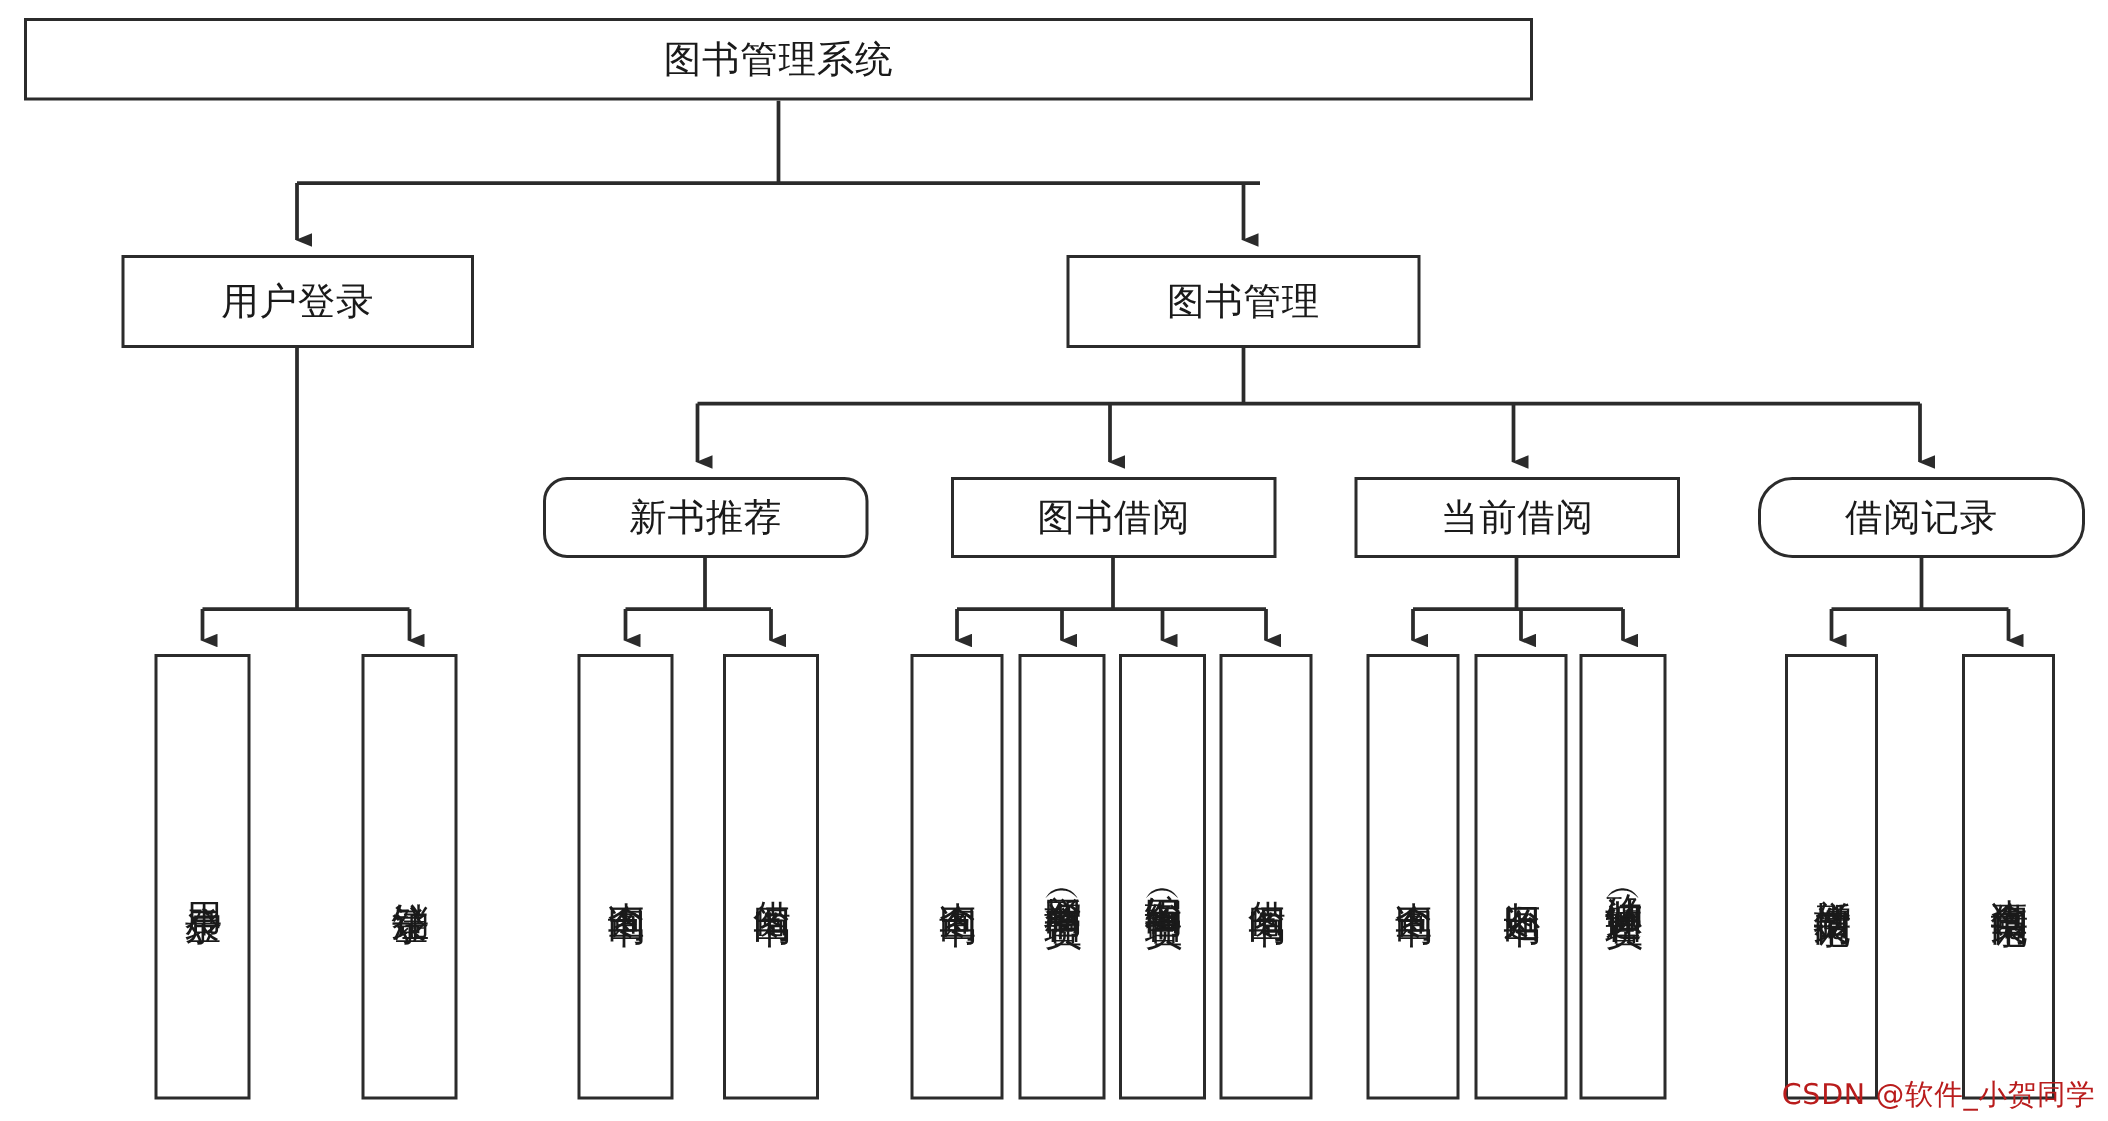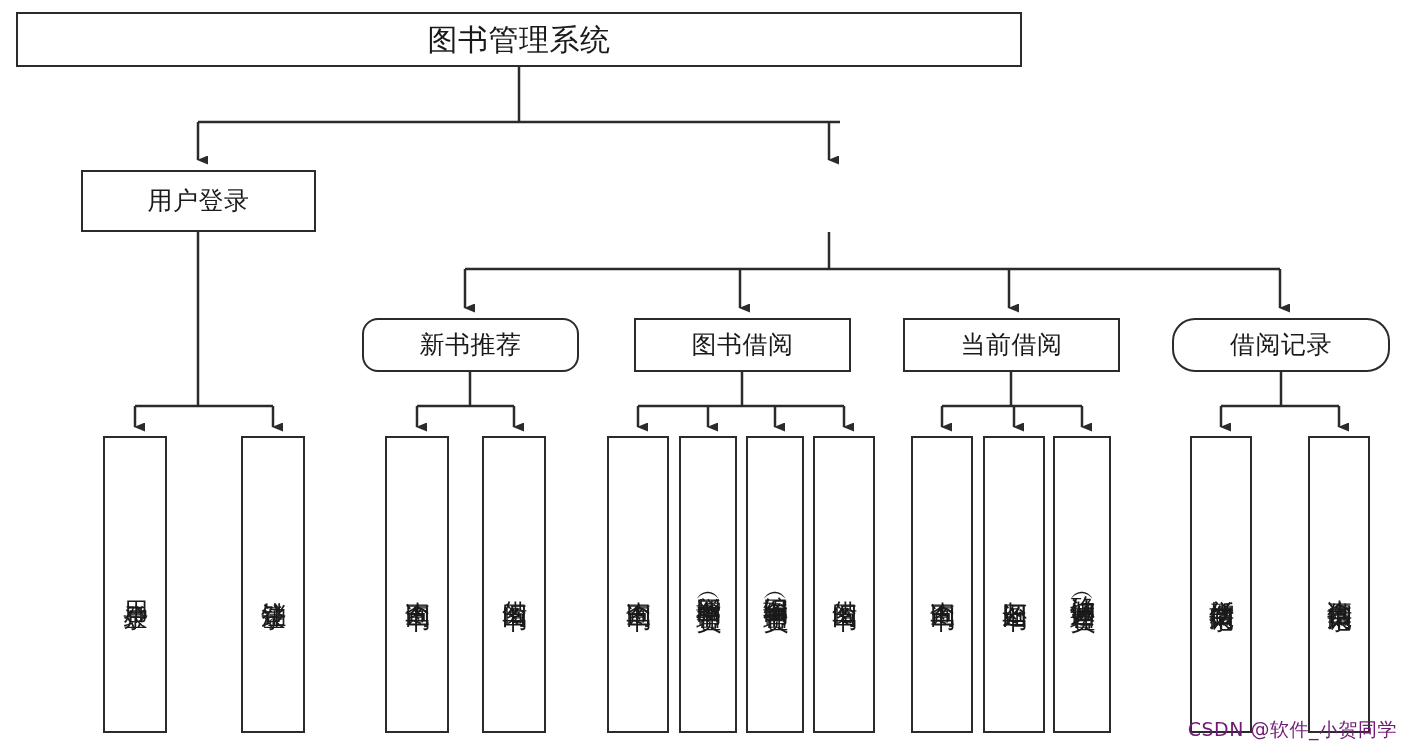--- a/index.html
+++ b/index.html
@@ -39,41 +39,41 @@
     display: block;
     text-align: center;
     line-height: 1.18;
     letter-spacing: 0.5px;
   }
   .node.horizontal .node-label {
     font-size: 25px;
     white-space: nowrap;
   }
   .node.root .node-label {
-    font-size: 30px;
+    font-size: 25px;
   }
   .node.leaf {
     border-width: 2.5px;
     padding: 4px 0;
     align-items: center;
   }
   .node.leaf .node-label {
     writing-mode: vertical-rl;
     text-orientation: upright;
     font-size: 25px;
     line-height: 1.05;
     letter-spacing: 2px;
     max-height: 100%;
   }
   .watermark {
     position: absolute;
     right: 8px;
     bottom: 4px;
     font-size: 19px;
-    color: #701a75;
+    color: #b91c1c;
     white-space: nowrap;
     letter-spacing: 0.5px;
   }
 </style>
 </head>
 <body>
 
 <div id="canvas">
 
   <svg class="edges" viewBox="0 0 1405 747" xmlns="http://www.w3.org/2000/svg">
@@ -126,20 +126,23 @@
     </g>
   </svg>
 
   <div class="node root horizontal" style="left: 16px; top: 12px; width: 1006px; height: 55px;">
     <span class="node-label">图书管理系统</span>
   </div>
 
   <div class="node horizontal" style="left: 81px; top: 170px; width: 235px; height: 62px;">
     <span class="node-label">用户登录</span>
   </div>
+  <div class="node horizontal" style="left: 711px; top: 170px; width: 236px; height: 62px;">
+    <span class="node-label">图书管理</span>
+  </div>
 
   <div class="node horizontal" style="left: 362px; top: 318px; width: 217px; height: 54px; border-radius: 16px;">
     <span class="node-label">新书推荐</span>
   </div>
   <div class="node horizontal" style="left: 903px; top: 318px; width: 217px; height: 54px;">
     <span class="node-label">当前借阅</span>
   </div>
   <div class="node horizontal" style="left: 634px; top: 318px; width: 217px; height: 54px;">
     <span class="node-label">图书借阅</span>
   </div>

